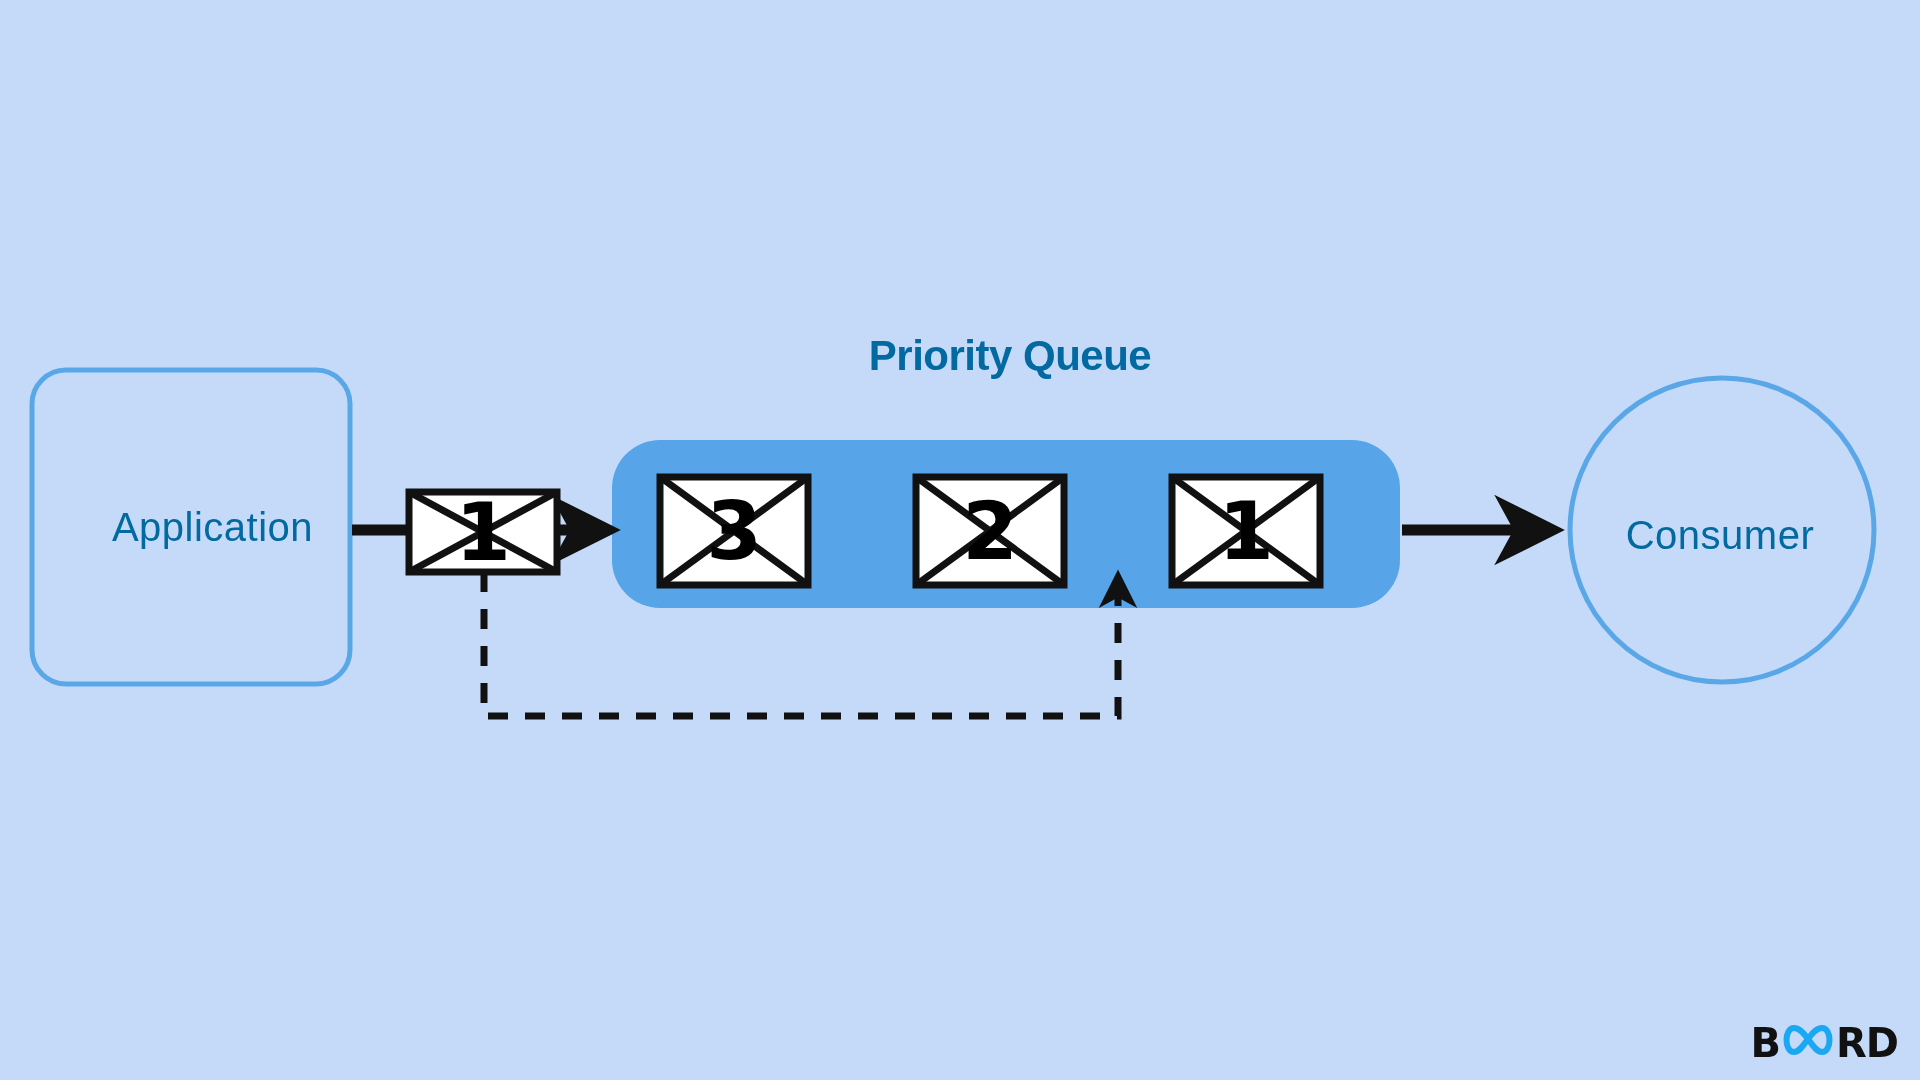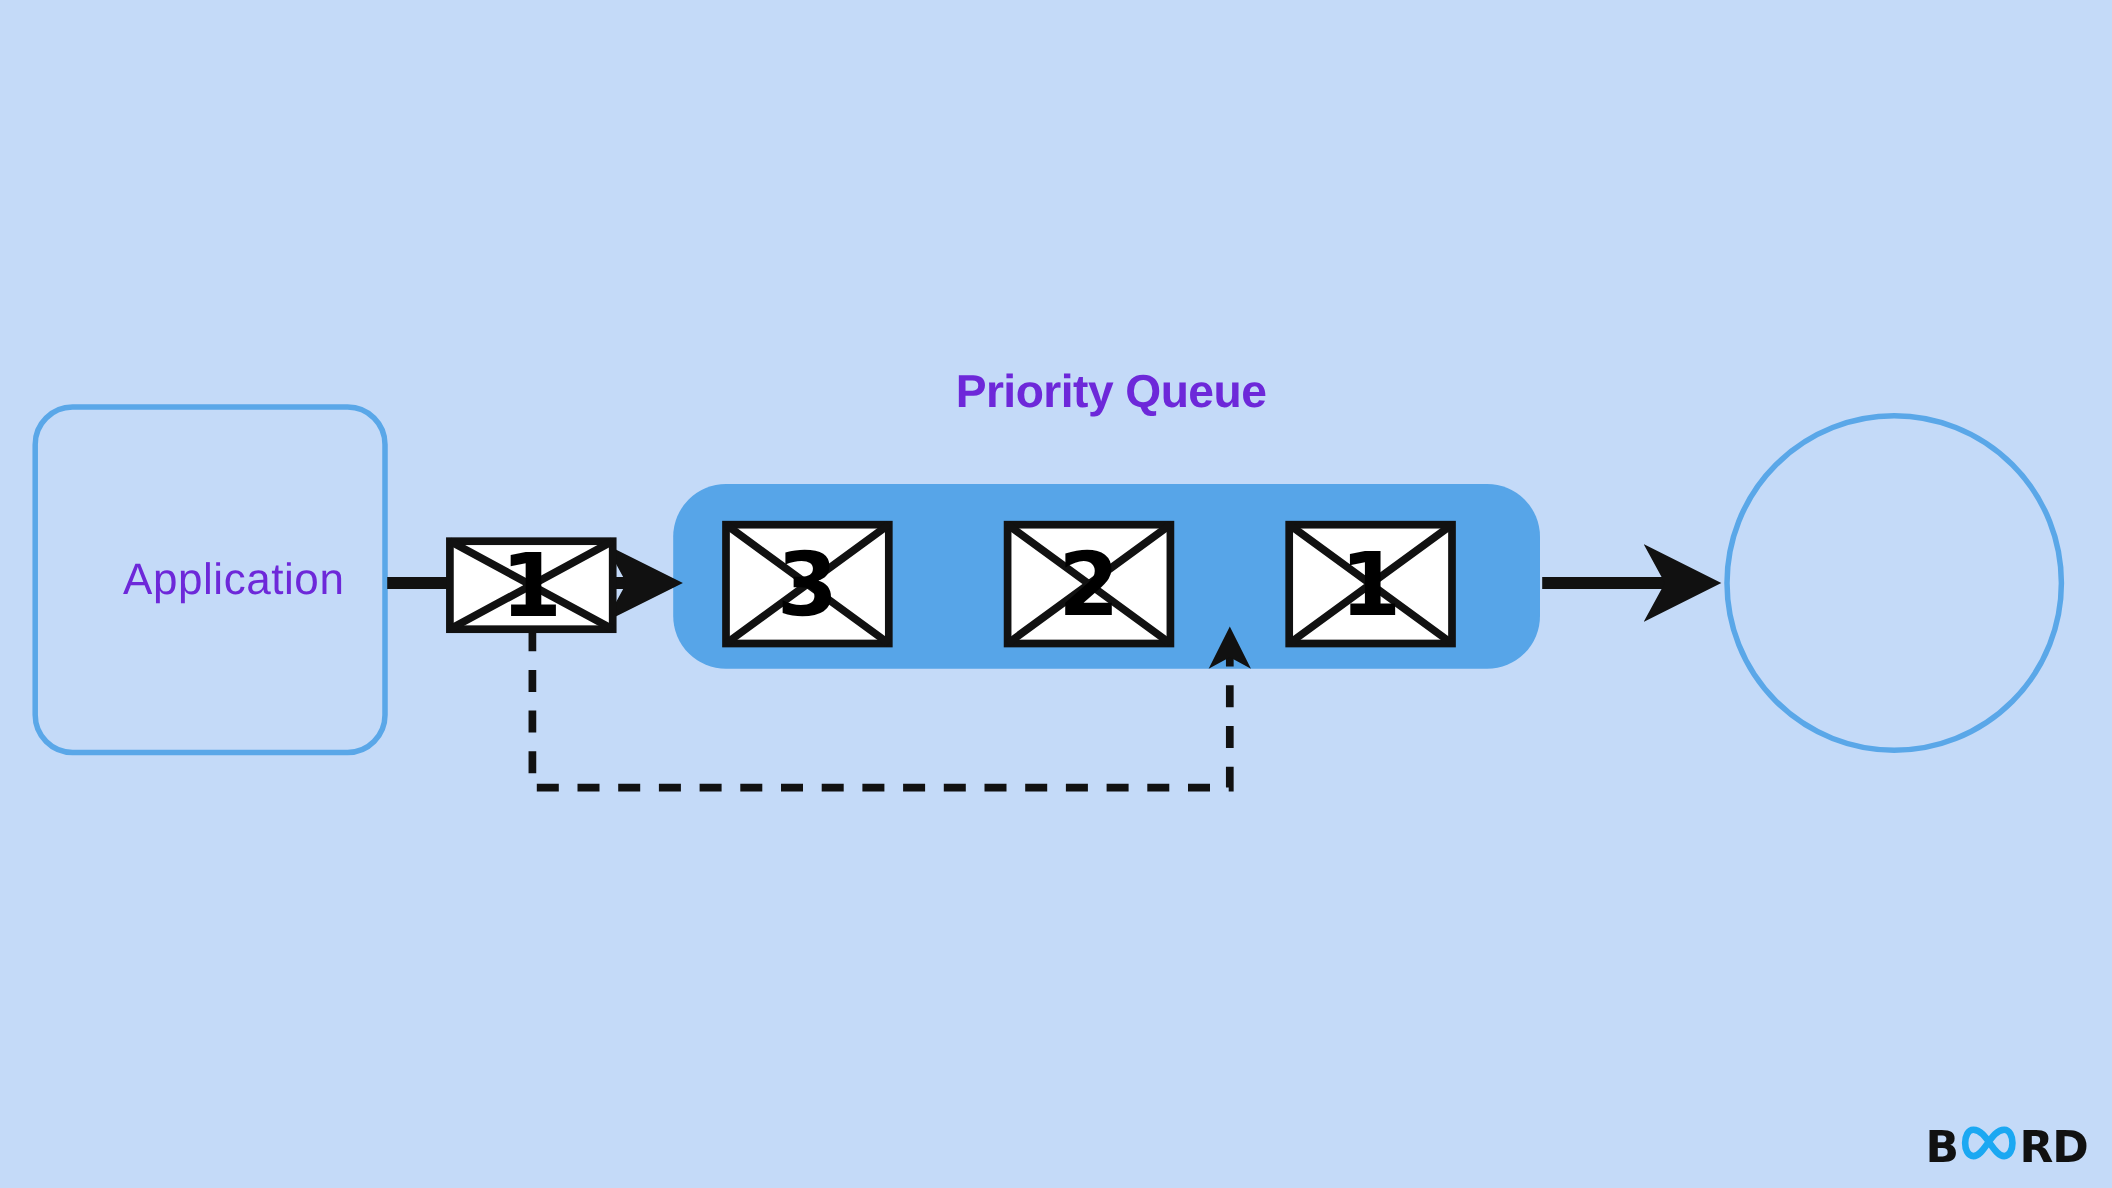--- a/index.html
+++ b/index.html
@@ -19,21 +19,21 @@
     background: #C4DAF8;
   }
   #scene {
     position: absolute;
     left: 0; top: 0;
     width: 1920px;
     height: 1080px;
   }
   .lbl {
     position: absolute;
-    color: #6d28d9;
+    color: #0369a1;
     white-space: nowrap;
     pointer-events: none;
   }
   #app-label {
     left: 30px;
     top: 505px;
     width: 365px;
     text-align: center;
     font-size: 40px;
     font-weight: 400;
@@ -128,20 +128,21 @@
     <g>
       <rect x="1172" y="477" width="148" height="108" fill="#FFFFFF" stroke="#111111" stroke-width="7"></rect>
       <path d="M 1172 477 L 1320 585 M 1320 477 L 1172 585" fill="none" stroke="#111111" stroke-width="7"></path>
     </g>
   </svg>
 
   <div class="lbl" id="queue-title">Priority Queue</div>
 
   <div class="lbl" id="app-label">Application</div>
 
+  <div class="lbl" id="consumer-label">Consumer</div>
 
   <div class="env-num" style="left:409px; top:486px; width:148px;">1</div>
 
   <div class="env-num" style="left:660px; top:485px; width:148px;">3</div>
 
   <div class="env-num" style="left:916px; top:485px; width:148px;">2</div>
 
   <div class="env-num" style="left:1172px; top:485px; width:148px;">1</div>
 
   <div id="brand">

